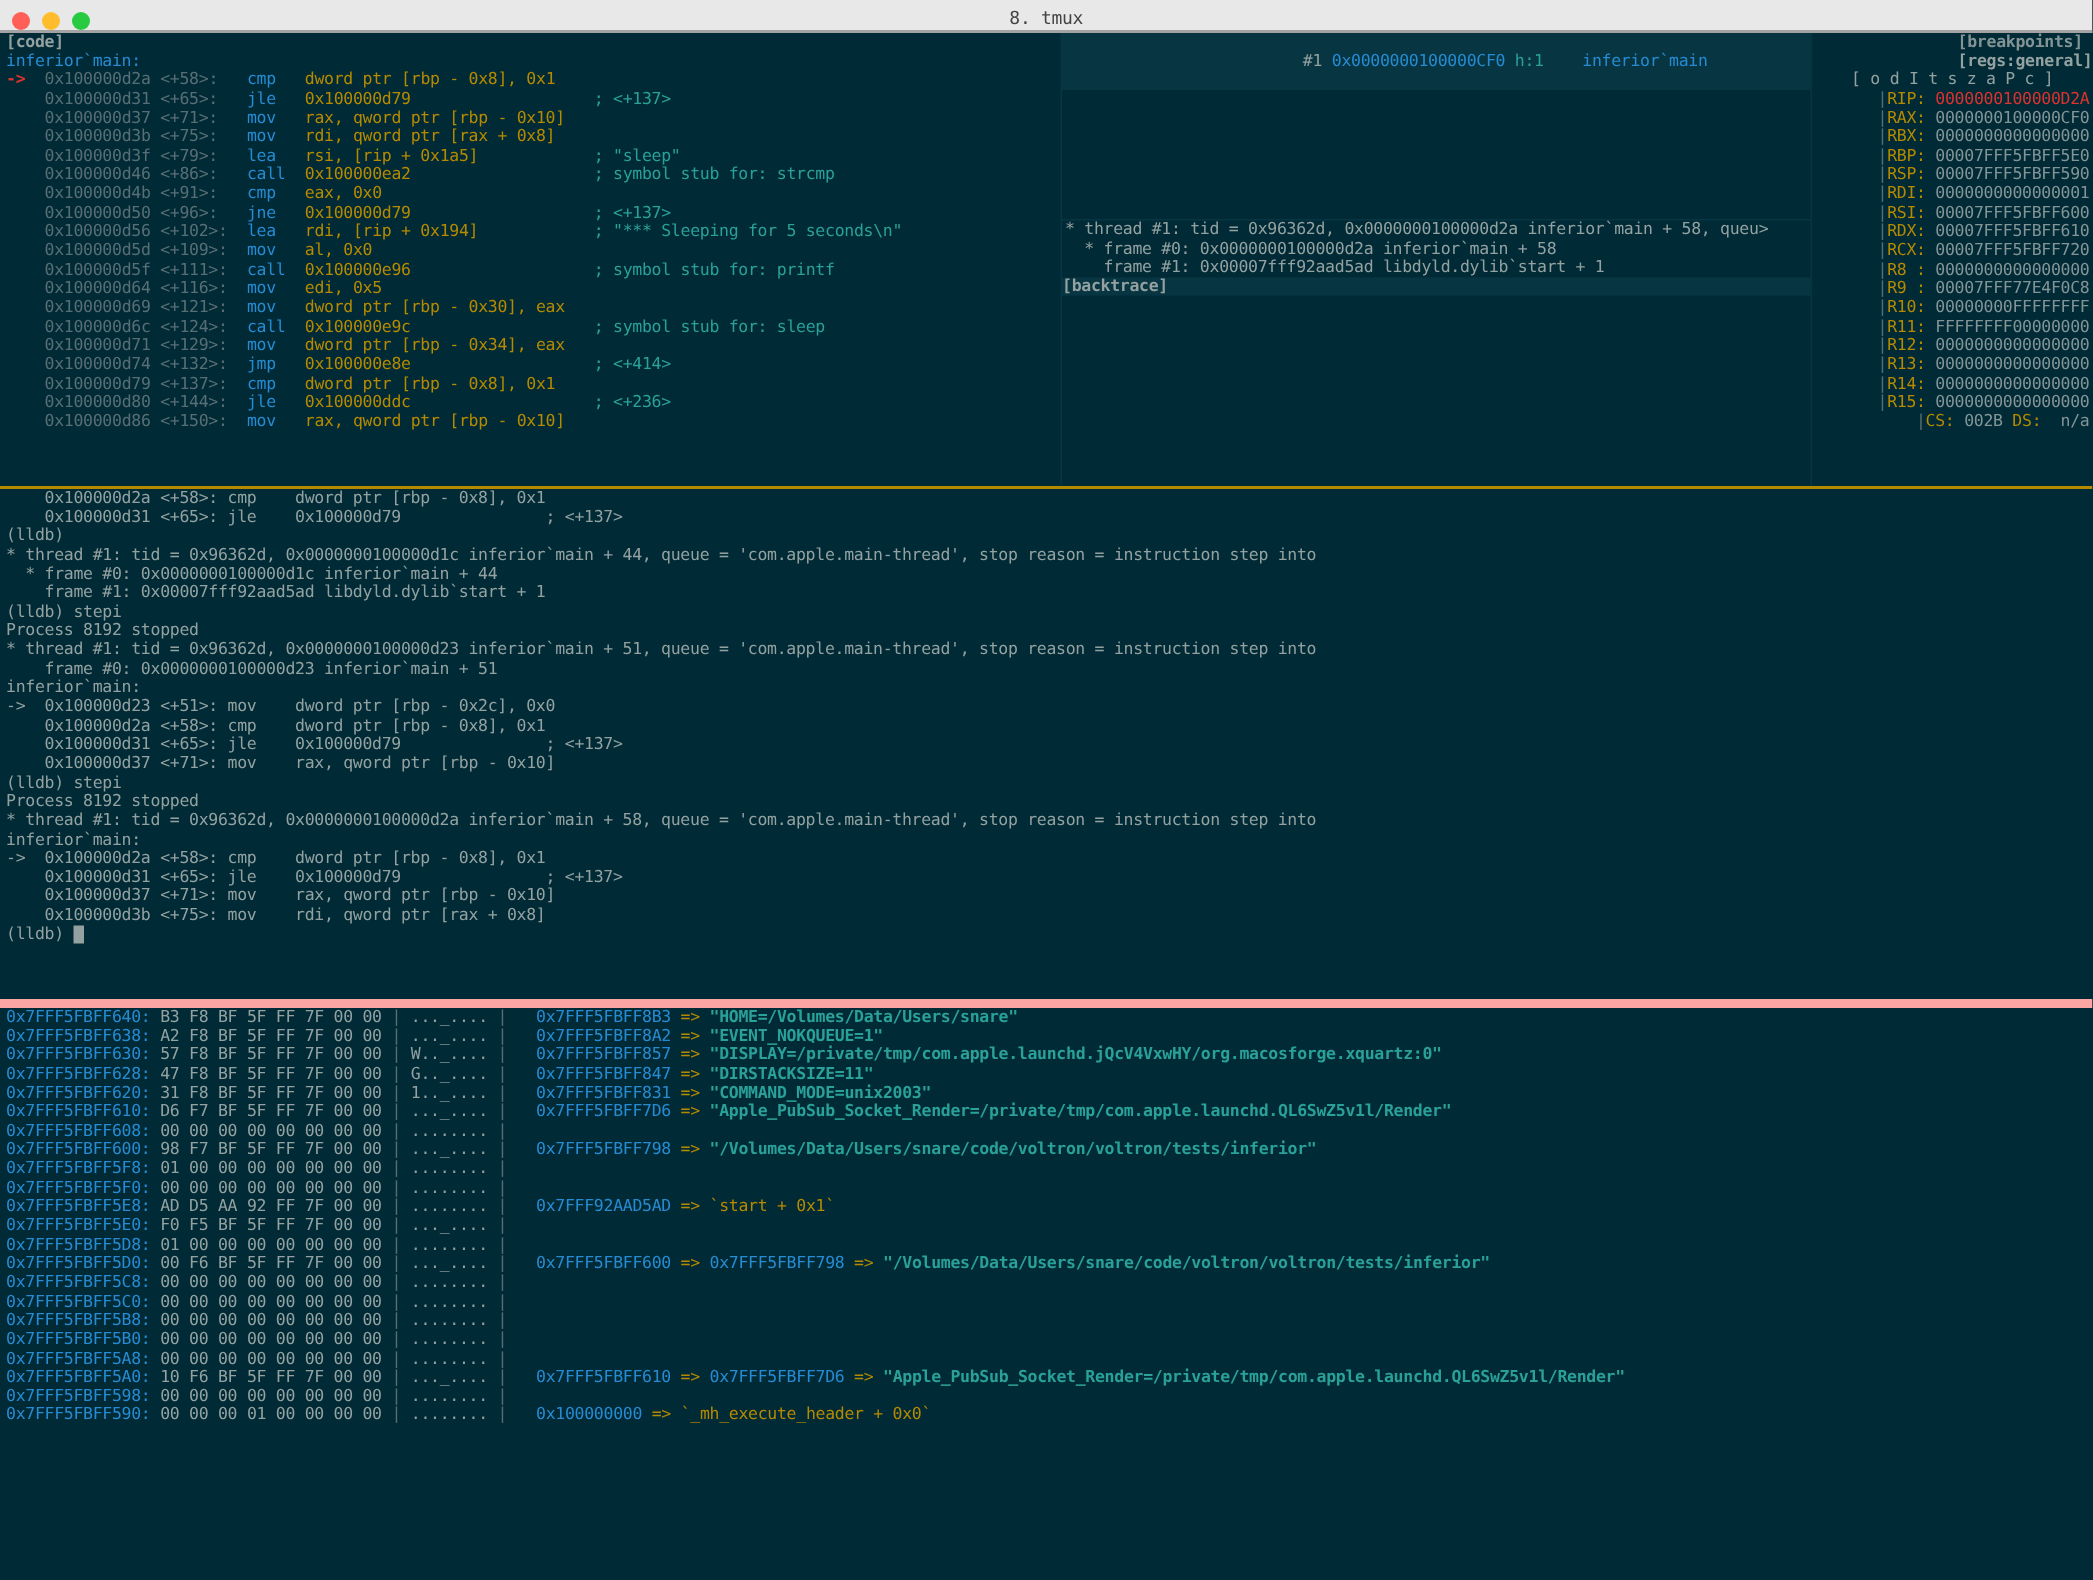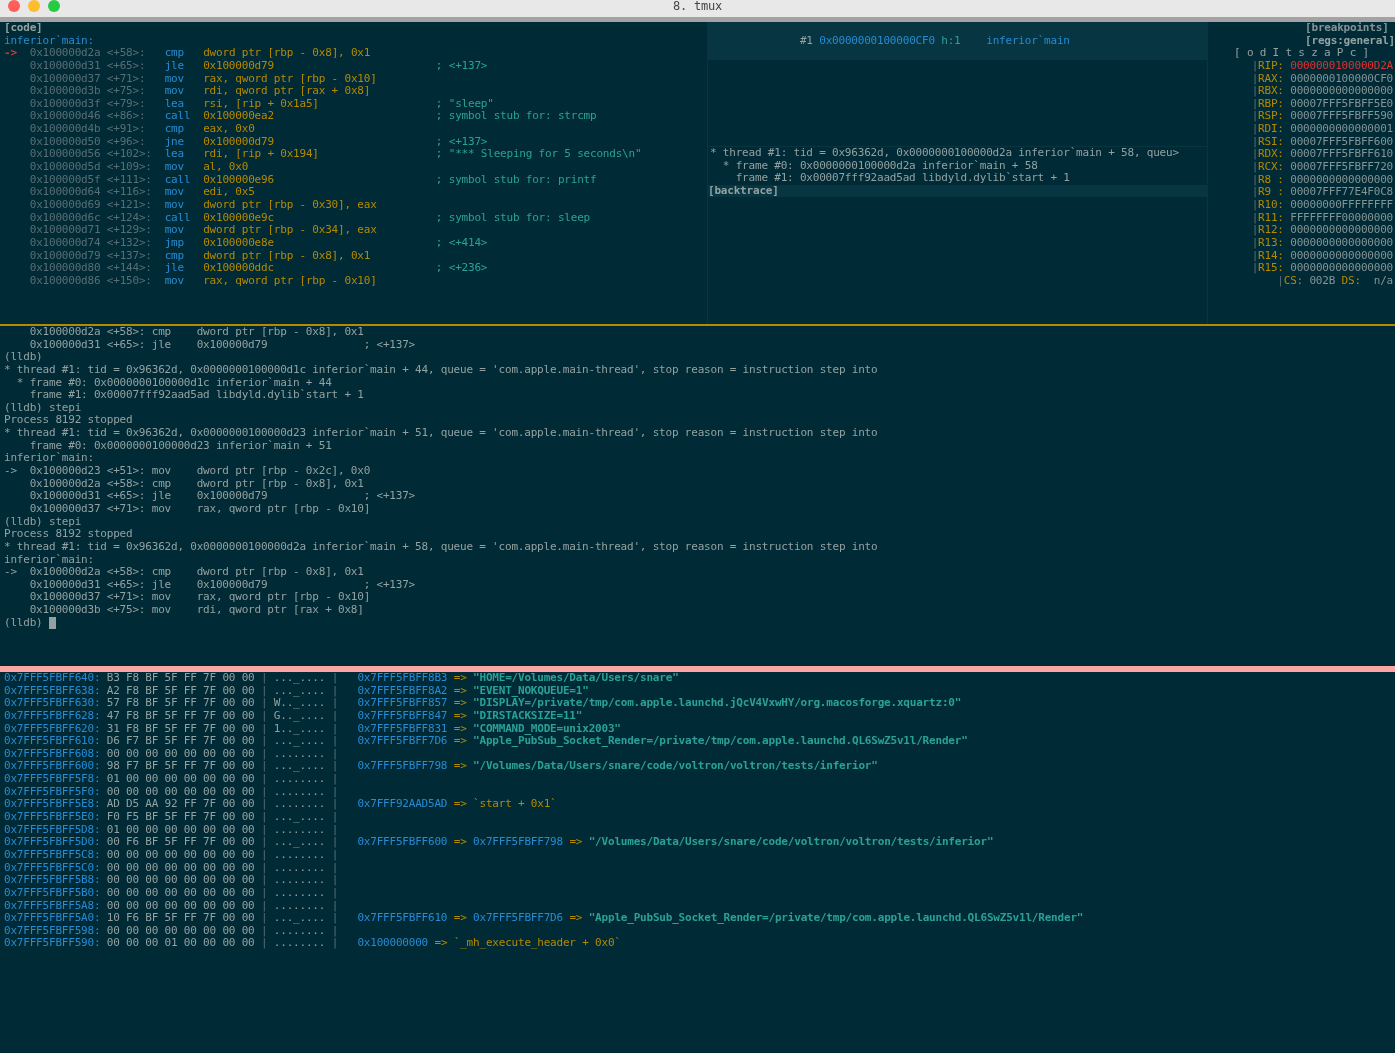--- a/index.html
+++ b/index.html
@@ -11,22 +11,22 @@
   color: #839496;
   width: 1395px;
   height: 1053px;
   overflow: hidden;
   letter-spacing: -0.2px;
 }
 .titlebar {
   height: 22px;
   background: #e8e8e8;
   display: flex;
-  align-items: flex-start;
-  border-bottom: 5px solid #a3a3a3;
+  align-items: flex-end;
+  border-bottom: 2px solid #a3a3a3;
   position: relative;
 }
 .traffic-lights { display: flex; gap: 8px; margin-left: 8px; }
 .tl { width: 12px; height: 12px; border-radius: 50%; }
 .tl-close { background: #ff5f57; }
 .tl-min { background: #ffbd2e; }
 .tl-max { background: #28ca42; }
 .title-text { position: absolute; left: 50%; transform: translateX(-50%); color: #444; font-size: 12px; }
 
 .main-area { height: 1047px; display: flex; flex-direction: column; }
@@ -44,21 +44,21 @@
 .c-cyan { color: #2aa198; }
 .c-blue { color: #268bd2; }
 .c-base1 { color: #93a1a1; }
 
 .bold { font-weight: bold; }
 .hdr { font-weight: bold; }
 .arrow { color: #dc322f; font-weight: bold; }
 .addr { color: #586e75; }
 .off { color: #586e75; }
 .mnem { color: #268bd2; }
-.cmt { color: #2aa198; margin-left: 40px; }
+.cmt { color: #2aa198; }
 .line { white-space: pre; }
 .hl { background: #073642; }
 
 
 .mid { height: 346px; border-bottom: 6px solid #fca5a5; overflow: hidden; padding: 0 4px;}
 
 
 .bot { flex: 1; padding: 0 4px; position: relative; overflow: hidden;}
 .stack-bot-hdr { display:flex; justify-content:space-between; padding-top:2px; position:absolute; bottom:0; left:0; right:0; background:#002b36;}
 .stack-line { white-space: pre; }
@@ -127,21 +127,21 @@
           <div class="line">    <span class="addr">0x100000d79</span> <span class="off">&lt;+137&gt;: </span> <span class="mnem">cmp   </span><span class="c-yellow">dword ptr [rbp - 0x8], 0x1    </span></div>
           <div class="line">    <span class="addr">0x100000d80</span> <span class="off">&lt;+144&gt;: </span> <span class="mnem">jle   </span><span class="c-yellow">0x100000ddc                   </span><span class="cmt">; &lt;+236&gt;</span></div>
           <div class="line">    <span class="addr">0x100000d86</span> <span class="off">&lt;+150&gt;: </span> <span class="mnem">mov   </span><span class="c-yellow">rax, qword ptr [rbp - 0x10]   </span></div>
         </div>
     </div>
 
     <div class="pane-right">
       <div class="right-cols">
         <div class="bt-col">
           <div class="row-flex" style="justify-content:space-between;">
-            <div class="bt-line hl" style="flex:1;">
+            <div class="bt-line hl" style="flex:1;text-align:center;">
               <span class="c-base1">#1</span> <span class="c-blue">0x0000000100000CF0</span> <span class="c-cyan">h:1</span>    <span class="c-blue">inferior`main</span>
             </div>
           </div>
           <div style="height:86px;"></div>
           <div style="border-top:1px solid #073642;"></div>
           <div id="bt-lines">
               <div class="bt-line c-base1">* thread #1: tid = 0x96362d, 0x0000000100000d2a inferior`main + 58, queu&gt;</div>
               <div class="bt-line c-base1">  * frame #0: 0x0000000100000d2a inferior`main + 58</div>
               <div class="bt-line c-base1">    frame #1: 0x00007fff92aad5ad libdyld.dylib`start + 1</div>
             </div>

